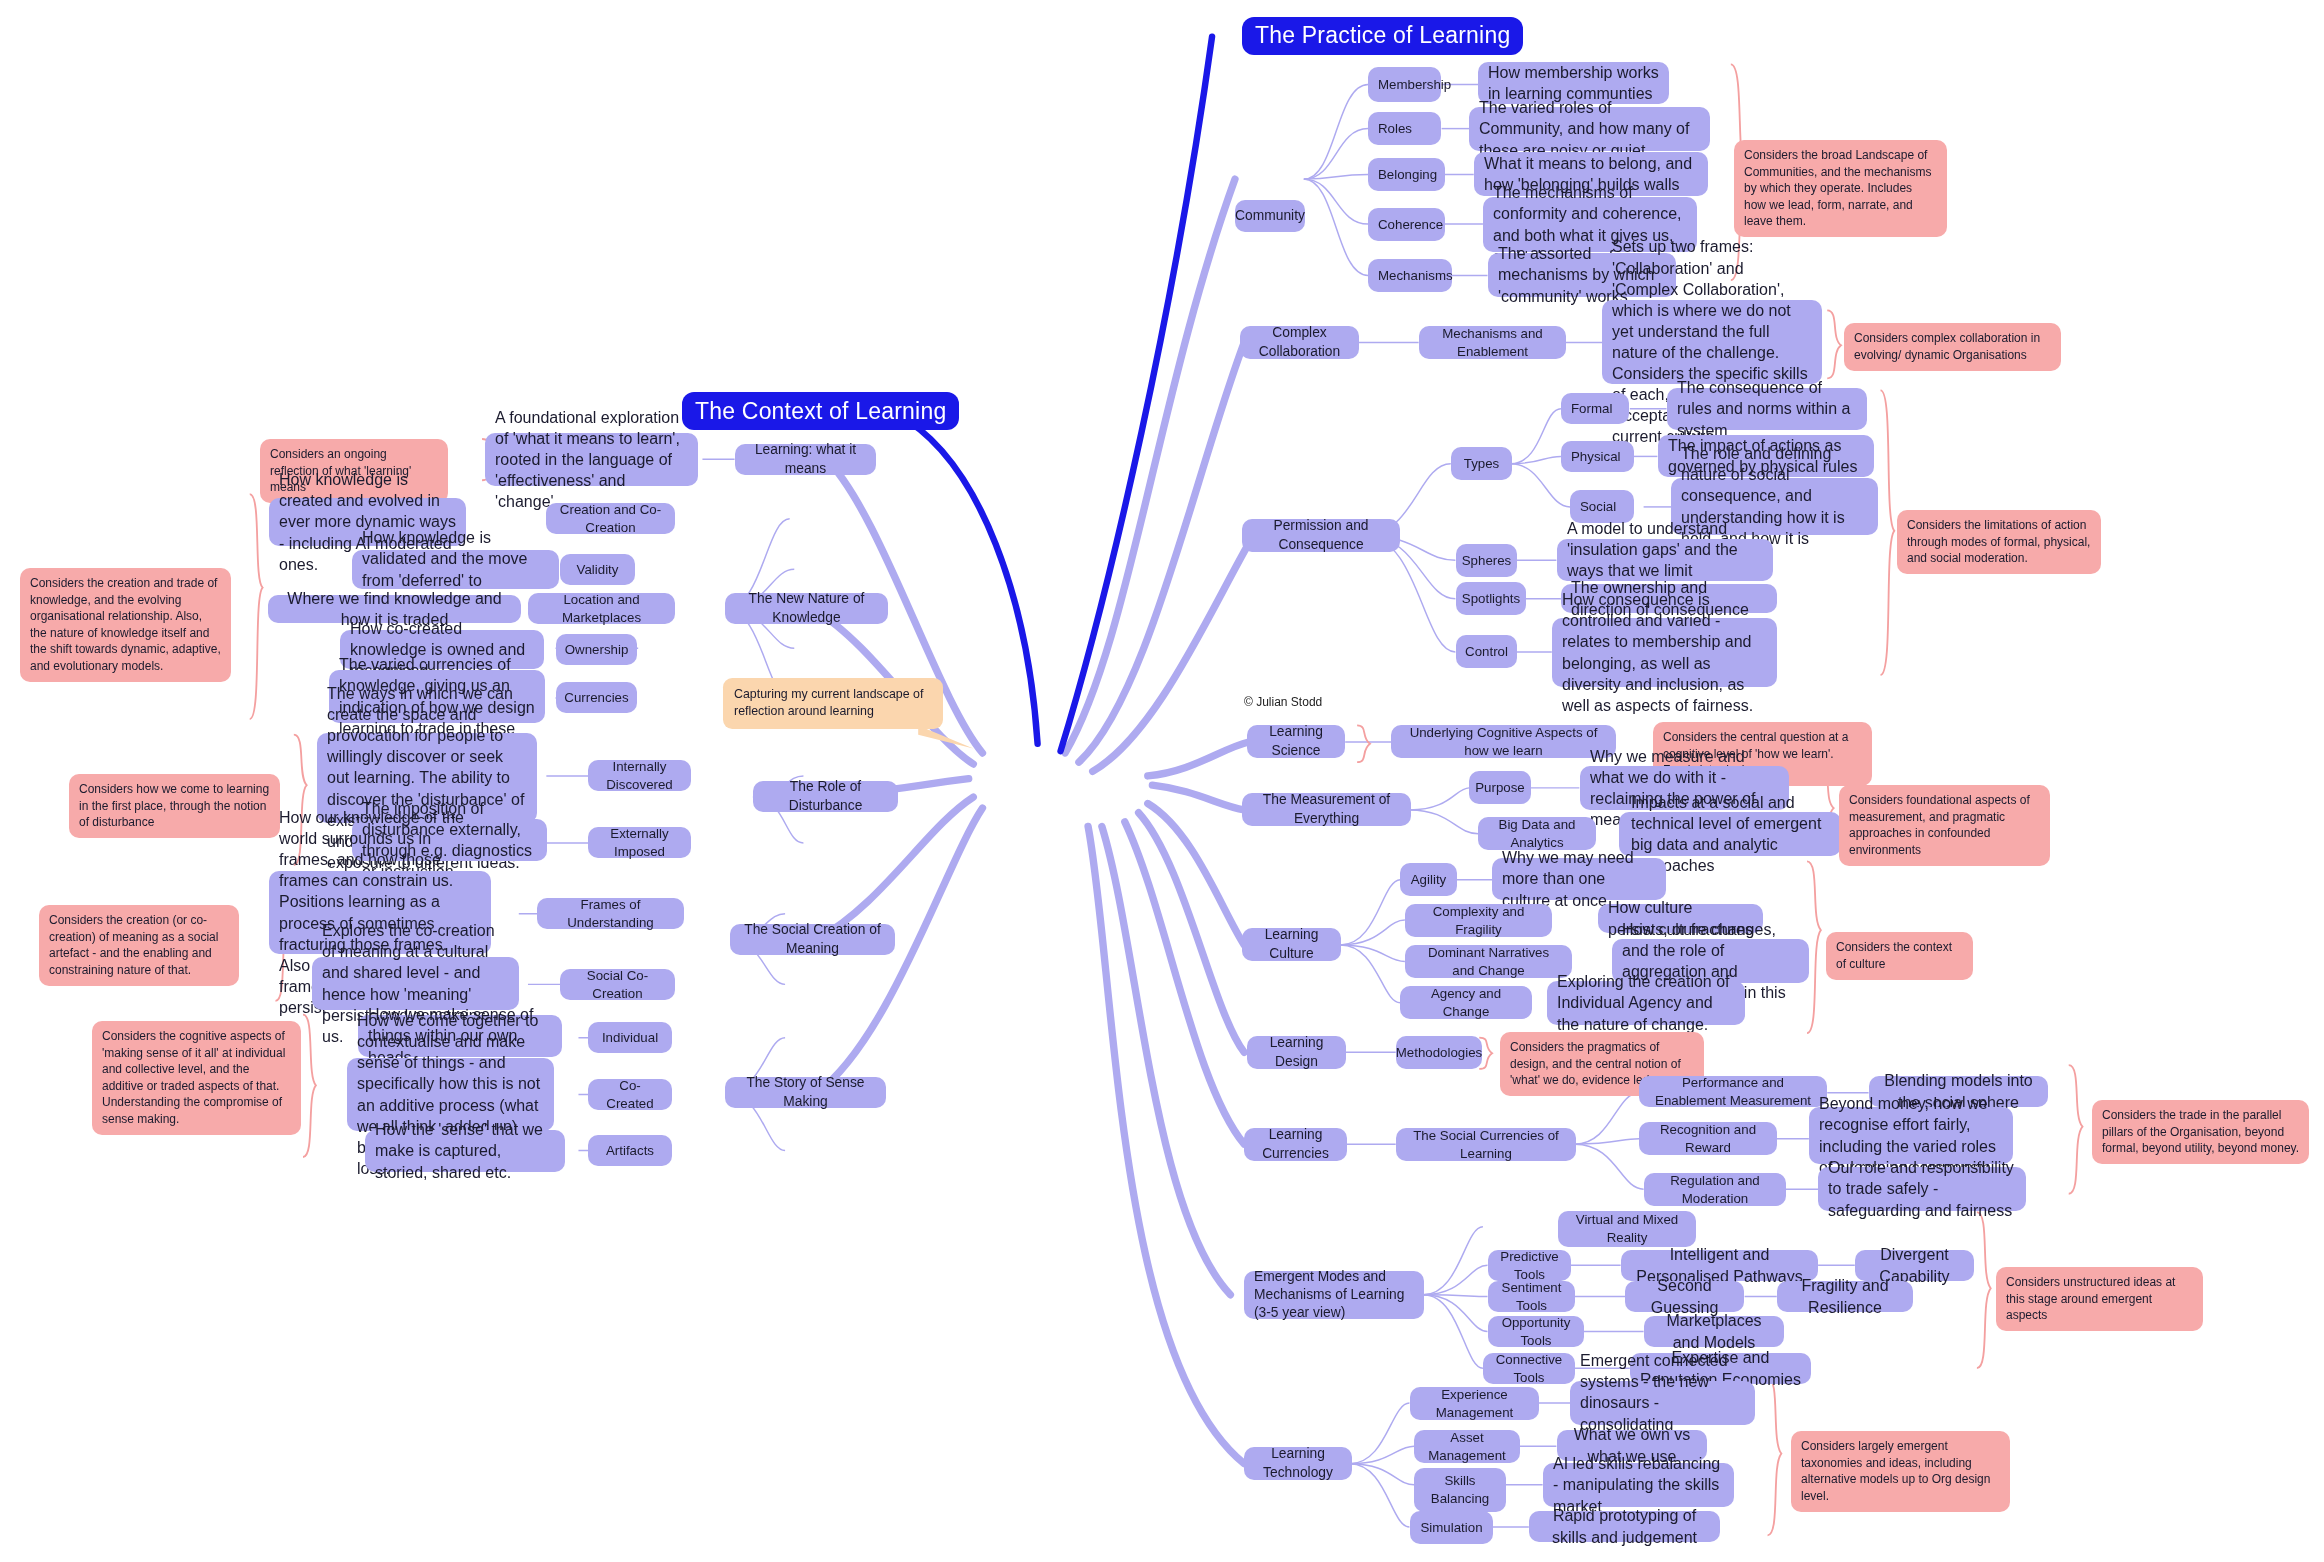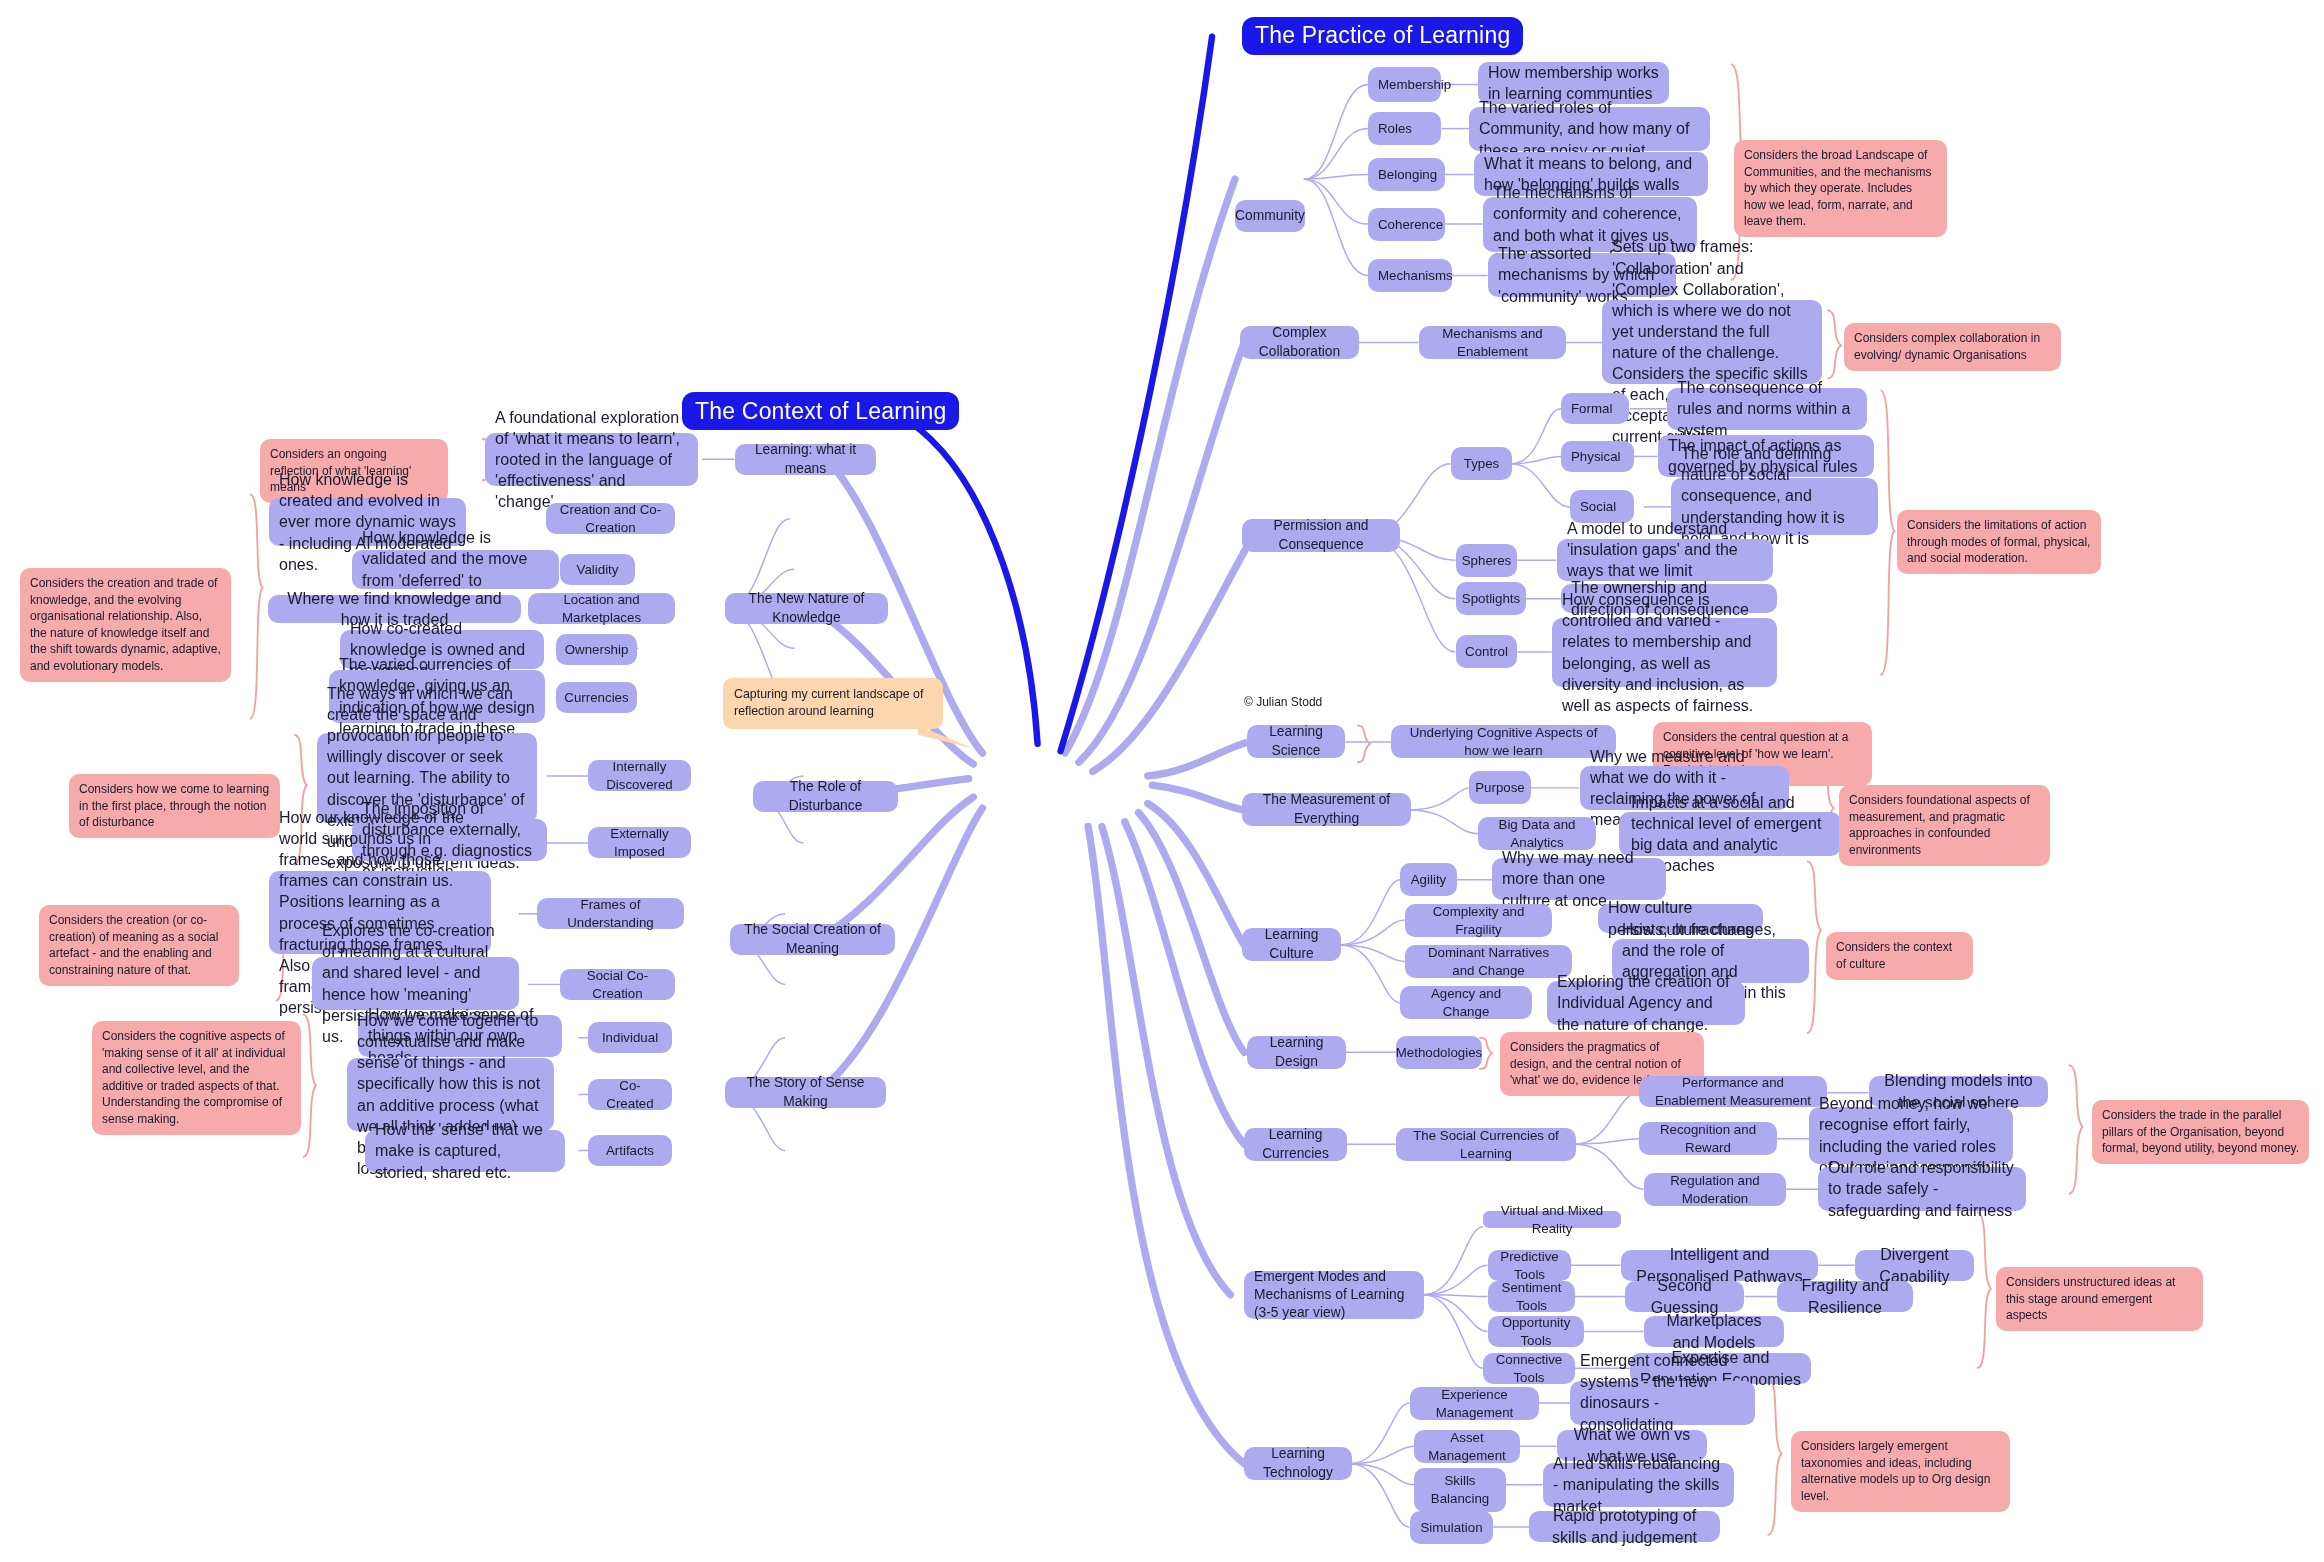--- a/index.html
+++ b/index.html
@@ -381,21 +381,21 @@
     </div>
 <div class="node desc" style="left:1818px;top:1167px;width:208px;height:44px;">
   <span>Our role and responsibility to trade safely - safeguarding and fairness</span>
     </div>
 <div class="note" style="left:2092px;top:1100px;width:217px;">
   <span>Considers the trade in the parallel pillars of the Organisation, beyond formal, beyond utility, beyond money.</span></div>
 
 <div class="node lvl1" style="left:1244px;top:1271px;width:180px;height:48px;">
   <span>Emergent Modes and Mechanisms of Learning (3-5 year view)</span>
     </div>
-<div class="node lvl2 ctr" style="left:1483px;top:1211px;width:138px;height:17px;border-radius:6px;">
+<div class="node lvl2 ctr" style="left:1558px;top:1211px;width:138px;height:36px;">
   <span>Virtual and Mixed Reality</span>
     </div>
 <div class="node lvl2 ctr" style="left:1488px;top:1250px;width:83px;height:31px;">
   <span>Predictive Tools</span>
     </div>
 <div class="node desc ctr" style="left:1621px;top:1250px;width:197px;height:31px;">
   <span>Intelligent and Personalised Pathways</span>
     </div>
 <div class="node desc ctr" style="left:1855px;top:1250px;width:119px;height:31px;">
   <span>Divergent Capability</span>

